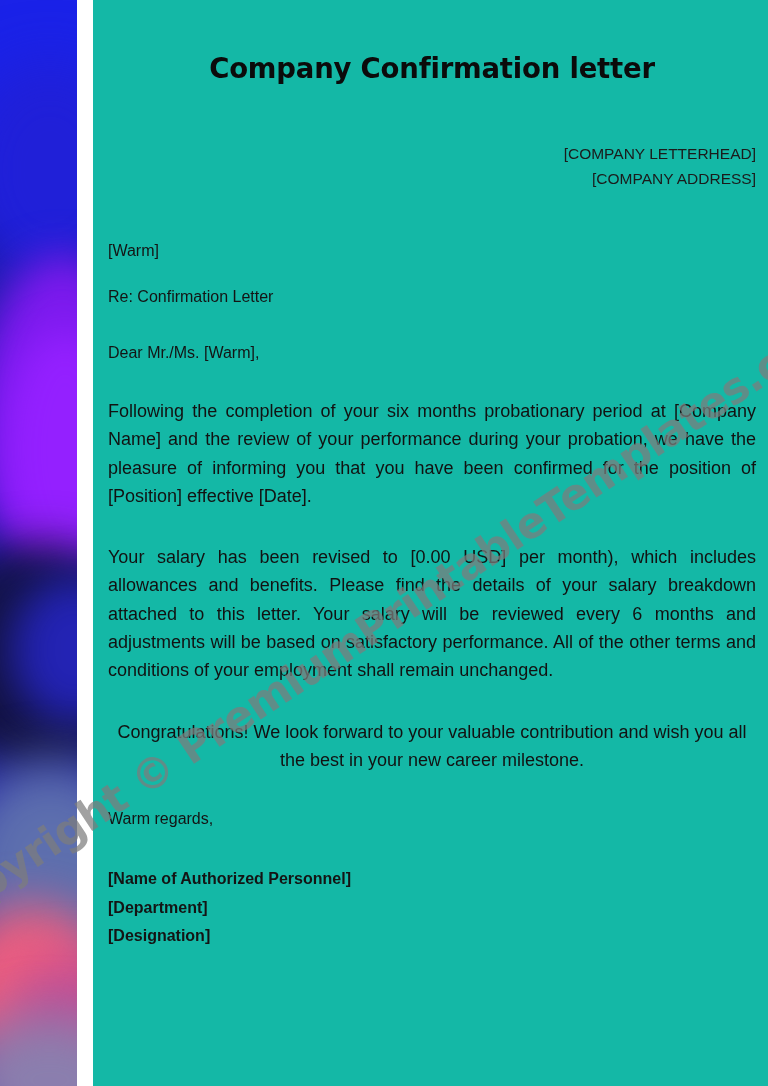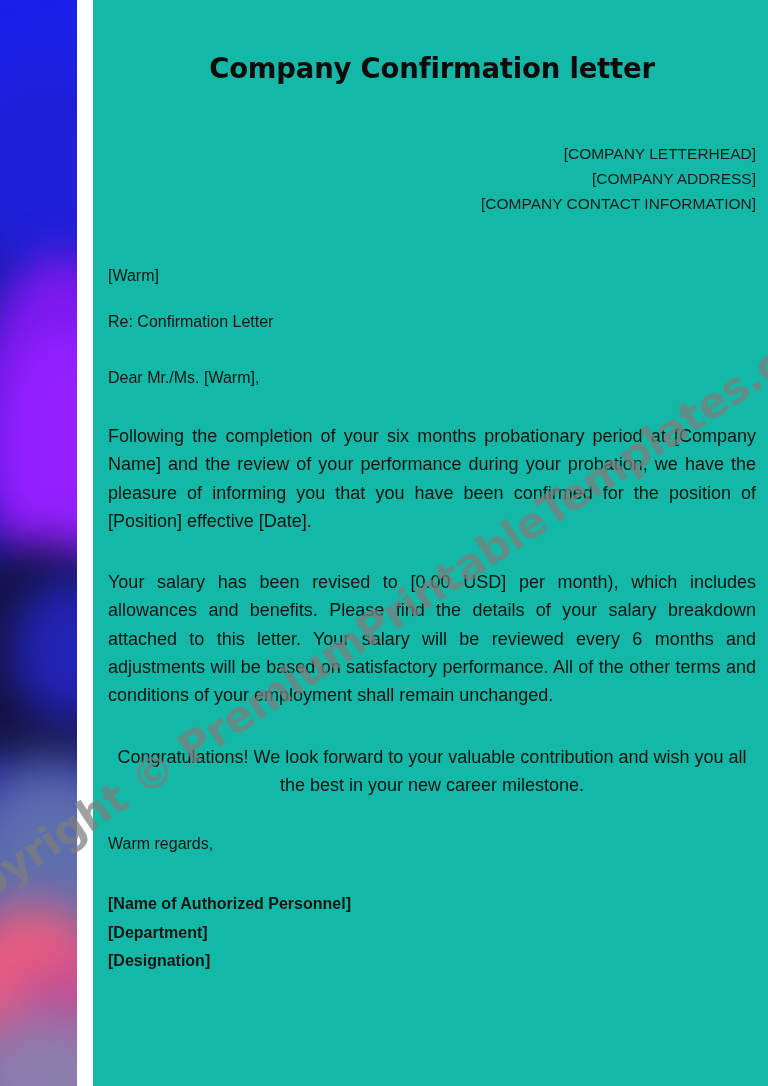--- a/index.html
+++ b/index.html
@@ -207,21 +207,20 @@
 </div>
 
 <div id="page">
   <div id="doc">
 
     <h1 id="doc-title">Company Confirmation letter</h1>
 
     <div class="letterhead">
       <div>[COMPANY LETTERHEAD]</div>
       <div>[COMPANY ADDRESS]</div>
-      <div>[COMPANY CONTACT INFORMATION]</div>
     </div>
 
     <div class="field-line gap-date">[Warm]</div>
 
     <div class="field-line gap-re">Re: Confirmation Letter</div>
 
     <div class="field-line gap-dear">Dear Mr./Ms. [Warm],</div>
 
     <p class="body-para">Following the completion of your six months probationary period at [Company Name] and the review of your performance during your probation, we have the pleasure of informing you that you have been confirmed for the position of [Position] effective [Date].</p>
 

